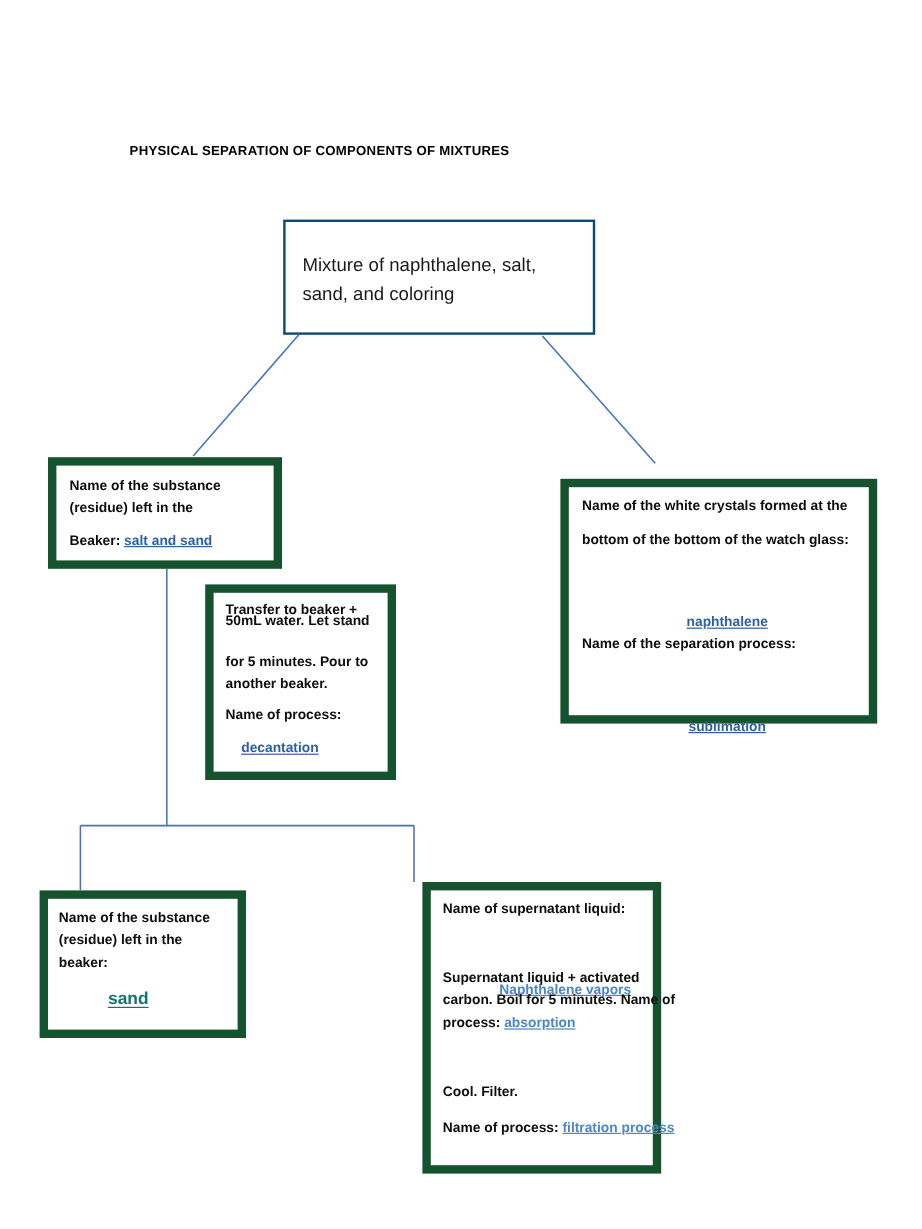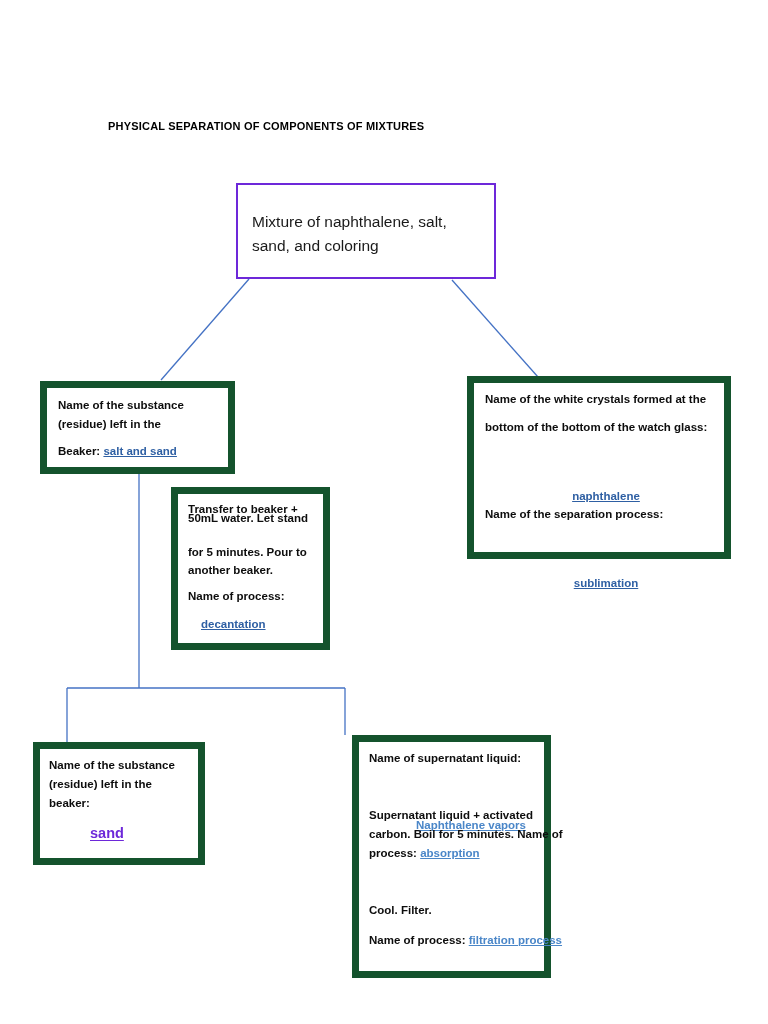--- a/index.html
+++ b/index.html
@@ -36,21 +36,21 @@
     letter-spacing: 0.2px;
     color: #000000;
     white-space: nowrap;
   }
   .node {
     position: absolute;
     box-sizing: border-box;
     background: #ffffff;
   }
   .node-main {
-    border: 2px solid #6d28d9;
+    border: 2px solid #0c4a6e;
     font-size: 15.5px;
     line-height: 1.5;
     color: #1a1a1a;
     font-weight: normal;
   }
   .node-plain {
     border: 7px solid #14532d;
     font-size: 11.5px;
     font-weight: bold;
     line-height: 1.55;
@@ -67,21 +67,21 @@
     color: #2E5FA3;
     text-decoration: underline;
     text-underline-offset: 1px;
   }
   .lk-light {
     color: #4A86C8;
     text-decoration: underline;
     text-underline-offset: 1px;
   }
   .lk-big {
-    color: #6d28d9;
+    color: #0f766e;
     text-decoration: underline;
     text-underline-offset: 2px;
     font-size: 14.5px;
   }
   .center {
     text-align: center;
     margin-top: 40px;
   }
 </style>
 </head>
@@ -113,21 +113,21 @@
 
   <div class="node node-plain" style="left:40px; top:381px; width:195px; height:93px;">
     <div class="ln" style="left:11px; top:9px;">Name of the substance</div>
     <div class="ln" style="left:11px; top:28px;">(residue) left in the</div>
     <div class="ln" style="left:11px; top:55px;">
       <span>Beaker:</span>
       <span class="lk">salt and sand</span>
     </div>
   </div>
 
-  <div class="node node-plain" style="left:467px; top:376px; width:264px; height:183px;">
+  <div class="node node-plain" style="left:467px; top:399px; width:264px; height:204px;">
     <div class="ln" style="left:11px; top:8px;">Name of the white crystals formed at the</div>
     <div class="ln" style="left:11px; top:36px;">bottom of the bottom of the watch glass:</div>
     <div class="lnw center" style="left:0px; top:65px; width:264px;">
       <span class="lk">naphthalene</span>
     </div>
     <div class="ln" style="left:11px; top:123px;">Name of the separation process:</div>
     <div class="lnw center" style="left:0px; top:152px; width:264px;">
       <span class="lk">sublimation</span>
     </div>
   </div>

